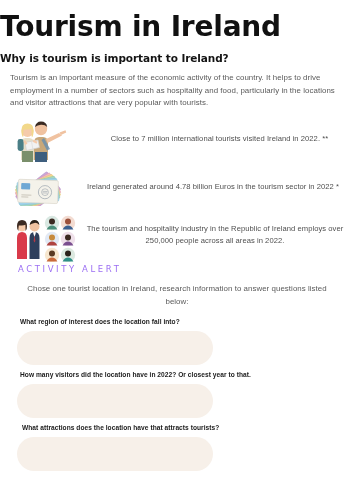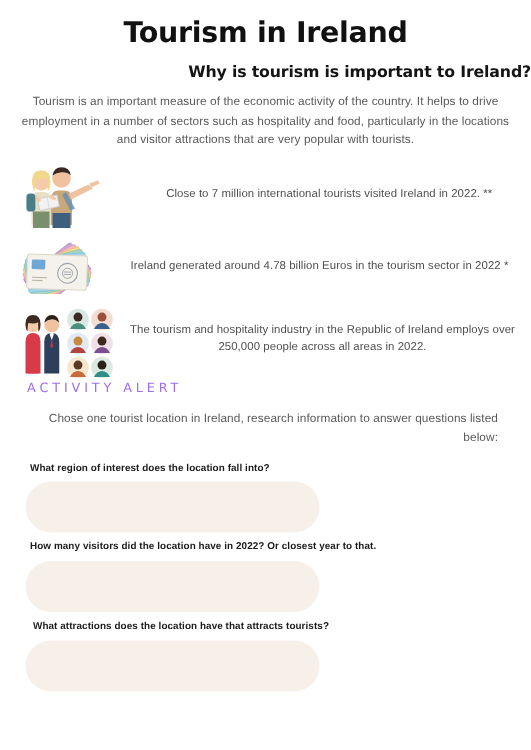--- a/index.html
+++ b/index.html
@@ -17,44 +17,43 @@
   .page {
     width: 354px;
     height: 500px;
     background: #ffffff;
     position: relative;
     box-sizing: border-box;
   }
 
   
   .title {
-    text-align: center;
     font-family: "DejaVu Sans", sans-serif;
     font-weight: 700;
-    font-size: 19px;
+    font-size: 28px;
     letter-spacing: -0.2px;
     color: #111111;
     margin: 0;
     padding-top: 12px;
     line-height: 1.1;
   }
   .subtitle {
-    text-align: right;
+    text-align: left;
     font-family: "DejaVu Sans", sans-serif;
     font-weight: 700;
     font-size: 10.5px;
     color: #141414;
     margin: 0;
     padding-top: 9px;
     letter-spacing: -0.1px;
   }
   .intro {
     margin: 0;
     padding: 8px 10px 0 10px;
-    text-align: center;
+    text-align: left;
     font-family: "Liberation Sans", sans-serif;
     font-size: 7.9px;
     line-height: 1.62;
     color: #5a5a5a;
     letter-spacing: 0.05px;
   }
 
   
   .facts {
     margin-top: 6px;
@@ -92,21 +91,21 @@
     font-family: "DejaVu Sans", sans-serif;
     font-weight: 400;
     font-size: 8.5px;
     letter-spacing: 2.6px;
     color: #9b6ef3;
     padding: 6px 0 0 18px;
   }
   .instruction {
     margin: 0;
     padding: 9px 22px 0 22px;
-    text-align: right;
+    text-align: center;
     font-family: "Liberation Sans", sans-serif;
     font-size: 7.9px;
     line-height: 1.6;
     color: #5a5a5a;
     letter-spacing: 0.05px;
   }
 
   
   .questions {
     padding: 10px 0 0 0;

